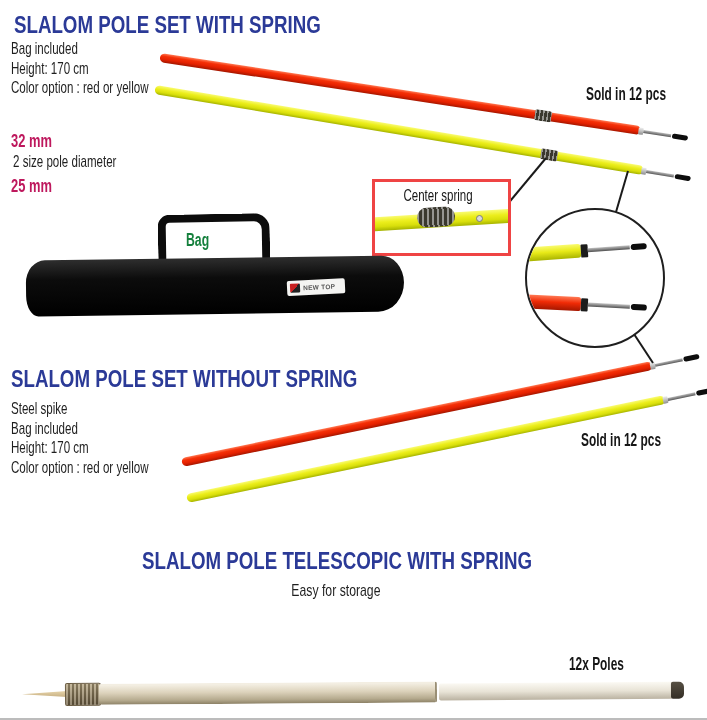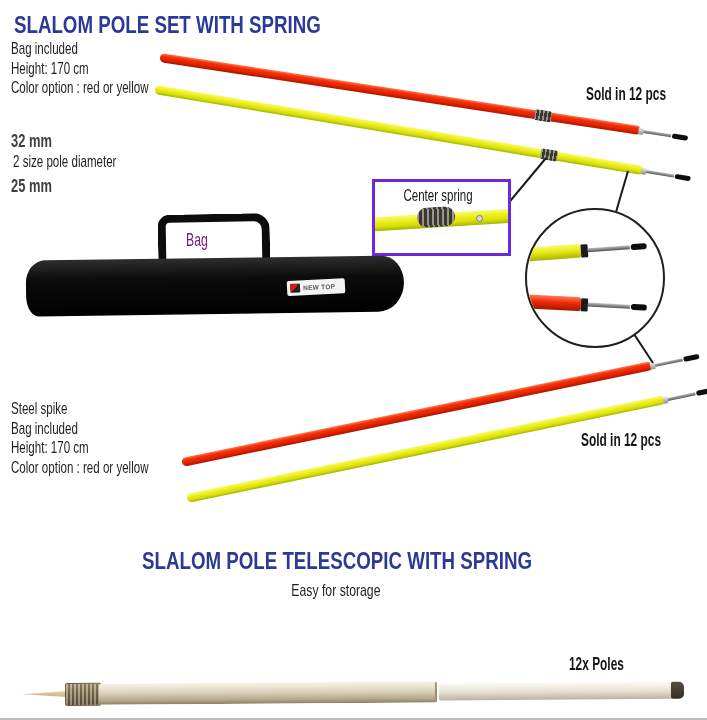--- a/index.html
+++ b/index.html
@@ -5,21 +5,21 @@
   html,body{margin:0;padding:0;background:#fff;}
   #stage{position:relative;width:707px;height:720px;background:#ffffff;overflow:hidden;
          font-family:"Liberation Sans","DejaVu Sans",sans-serif;color:#1f1f1f;}
   .abs{position:absolute;}
   .nr{display:inline-block;transform:scaleX(.68);transform-origin:0 50%;white-space:nowrap;}
   .nrc{display:inline-block;transform:scaleX(.72);transform-origin:50% 50%;white-space:nowrap;}
   .ttl{font-weight:bold;color:#2b3a97;font-size:24px;line-height:1.05;white-space:nowrap;}
   .ttl .nr{transform:scaleX(.78);}
   .body-txt{font-size:17px;line-height:19.5px;color:#1f1f1f;}
   .bold-note{font-size:17.5px;font-weight:bold;color:#161616;}
-  .blue-dim{font-size:19px;font-weight:bold;color:#404040;line-height:1;}
+  .blue-dim{font-size:19px;font-weight:bold;color:#be185d;line-height:1;}
   
   .pole{position:absolute;height:9px;border-radius:5px;transform-origin:left center;z-index:2;}
   .pole-red{background:linear-gradient(180deg,#ff7a55 0%,#f53007 30%,#e42100 65%,#a51700 100%);}
   .pole-yel{background:linear-gradient(180deg,#f9fb70 0%,#ecee1c 38%,#d9df0b 70%,#a6b300 100%);}
   .band{position:absolute;top:-1px;height:11px;width:17px;border-radius:2px;
         background:#3a382e;
         background-image:repeating-linear-gradient(90deg,rgba(230,230,230,.55) 0 1.5px,rgba(0,0,0,0) 1.5px 4px);}
   .spike{position:absolute;left:99.6%;top:50%;transform:translateY(-50%);display:flex;align-items:center;}
   .collar{width:5px;height:7px;background:linear-gradient(180deg,#efefef,#8f8f8f);border-radius:1px;}
   .needle{width:28px;height:3px;background:linear-gradient(180deg,#b8b8b8,#585858);}
@@ -80,21 +80,21 @@
       <div class="tipp"></div>
     </div>
   </div>
 
   <svg class="lines" width="707" height="720">
     <line x1="546" y1="158" x2="506" y2="206" stroke="#1a1a1a" stroke-width="2"></line>
     <line x1="628" y1="171" x2="616" y2="212" stroke="#1a1a1a" stroke-width="2"></line>
     <line x1="632" y1="331" x2="653" y2="363" stroke="#1a1a1a" stroke-width="2"></line>
   </svg>
 
-  <div class="abs callout" style="left:372px;top:179px;width:133px;height:71px;border:3px solid #6d28d9;background:#fff;overflow:hidden;">
+  <div class="abs callout" style="left:372px;top:179px;width:133px;height:71px;border:3px solid #ef4444;background:#fff;overflow:hidden;">
     <div class="abs" style="left:-4px;top:31px;width:145px;height:14px;transform:rotate(-3.5deg);
          background:linear-gradient(180deg,#f9fb70 0%,#ecee1c 38%,#d9df0b 70%,#a6b300 100%);"></div>
     <div class="abs" style="left:42px;top:25px;width:38px;height:20px;border-radius:10px;transform:rotate(-3.5deg);
          background:#3a382e;background-image:repeating-linear-gradient(90deg,rgba(225,225,225,.55) 0 2px,rgba(0,0,0,0) 2px 5px);"></div>
     <div class="abs" style="left:101px;top:33px;width:5px;height:5px;border-radius:50%;background:#d9d9d9;border:1px solid #7c7c7c;"></div>
     <div class="abs" style="left:0;top:5px;width:127px;text-align:center;font-size:16px;color:#161616;">
       <span class="nrc">Center spring</span>
     </div>
   </div>
 
@@ -107,33 +107,36 @@
     </div>
     <div class="cu-pole" style="left:-8px;top:84px;transform:rotate(3deg);">
       <div class="cu-shaft" style="width:62px;background:linear-gradient(180deg,#ff7a55,#f02b06 45%,#a51700);"></div>
       <div class="cu-ferrule"></div>
       <div class="cu-needle"></div>
       <div class="cu-tip"></div>
     </div>
   </div>
 
   <div class="abs" style="left:158px;top:214px;width:96px;height:50px;border:8px solid #0c0c0c;border-bottom:none;border-radius:12px 16px 0 0;transform:rotate(-1deg);z-index:2;"></div>
-  <div class="abs" style="left:186px;top:230px;font-size:18px;color:#701a75;z-index:3;">
+  <div class="abs" style="left:186px;top:230px;font-size:18px;color:#15803d;z-index:3;font-weight:bold;">
     <span class="nr">Bag</span>
   </div>
   <div class="abs callout" style="left:26px;top:258px;width:378px;height:56px;transform:rotate(-0.8deg);
        background:linear-gradient(180deg,#2e2e2e 0%,#0c0c0c 35%,#000 100%);
        border-radius:22px 26px 30px 14px / 46% 55% 60% 42%;">
     <div class="abs" style="left:261px;top:23px;width:58px;height:15px;background:#f4f4f2;border-radius:2px;transform:rotate(-2deg);
          display:flex;align-items:center;gap:3px;padding-left:3px;box-sizing:border-box;">
       <span style="display:inline-block;width:10px;height:9px;background:linear-gradient(135deg,#c82020 50%,#222 50%);border-radius:1px;"></span>
       <span style="font-size:6.5px;font-weight:bold;color:#555;letter-spacing:.3px;">NEW TOP</span>
     </div>
   </div>
 
+  <div class="abs ttl" style="left:11px;top:366px;">
+    <span class="nr">SLALOM POLE SET WITHOUT SPRING</span>
+  </div>
 
   <div class="abs body-txt" style="left:11px;top:399px;text-decoration:underline;">
     <div><span class="nr">Steel spike</span></div>
     <div><span class="nr">Bag included</span></div>
     <div><span class="nr">Height: 170 cm</span></div>
     <div><span class="nr">Color option : red or yellow</span></div>
   </div>
 
   <div class="abs bold-note" style="left:581px;top:430px;">
     <span class="nr">Sold in 12 pcs</span>

